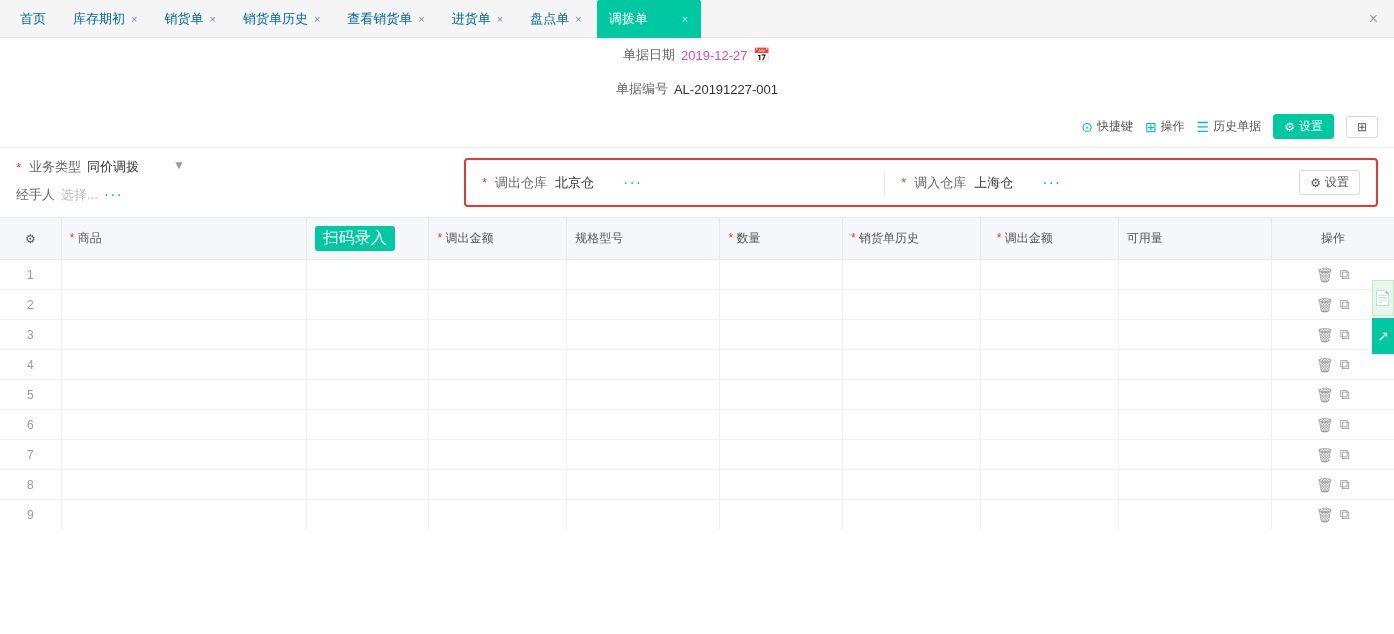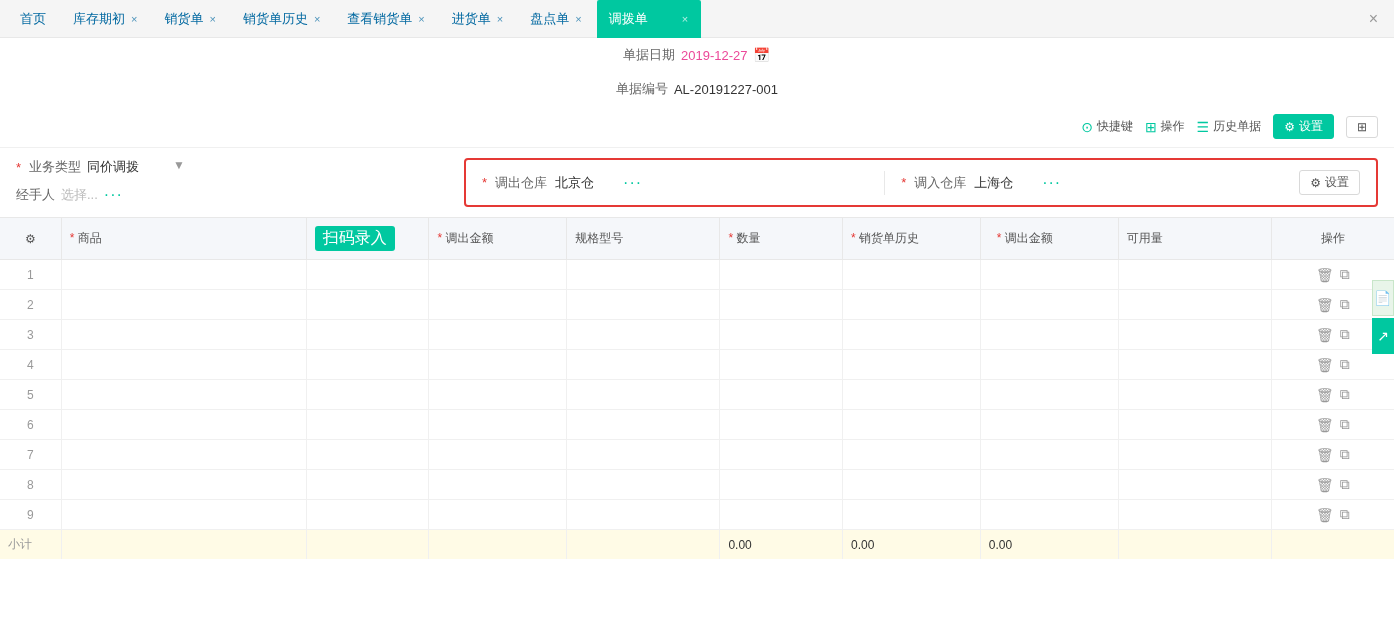--- a/index.html
+++ b/index.html
@@ -530,32 +530,20 @@
         <td></td>
         <td></td>
         <td></td>
         <td>
           <div class="ops-icons">
             <span class="op-icon">🗑</span>
             <span class="op-icon">⧉</span>
           </div>
         </td>
       </tr>
-        <tr class="subtotal-row">
-    <td class="subtotal-label">小计</td>
-    <td></td>
-    <td></td>
-    <td></td>
-    <td></td>
-    <td>0.00</td>
-    <td>0.00</td>
-    <td>0.00</td>
-    <td></td>
-    <td></td>
-  </tr>
       </tbody>
   </table>
 </div>
 
 <div class="float-btns">
   <div class="float-btn">📄</div>
   <div class="float-btn green">↗</div>
 </div>
 
 </body></html>

